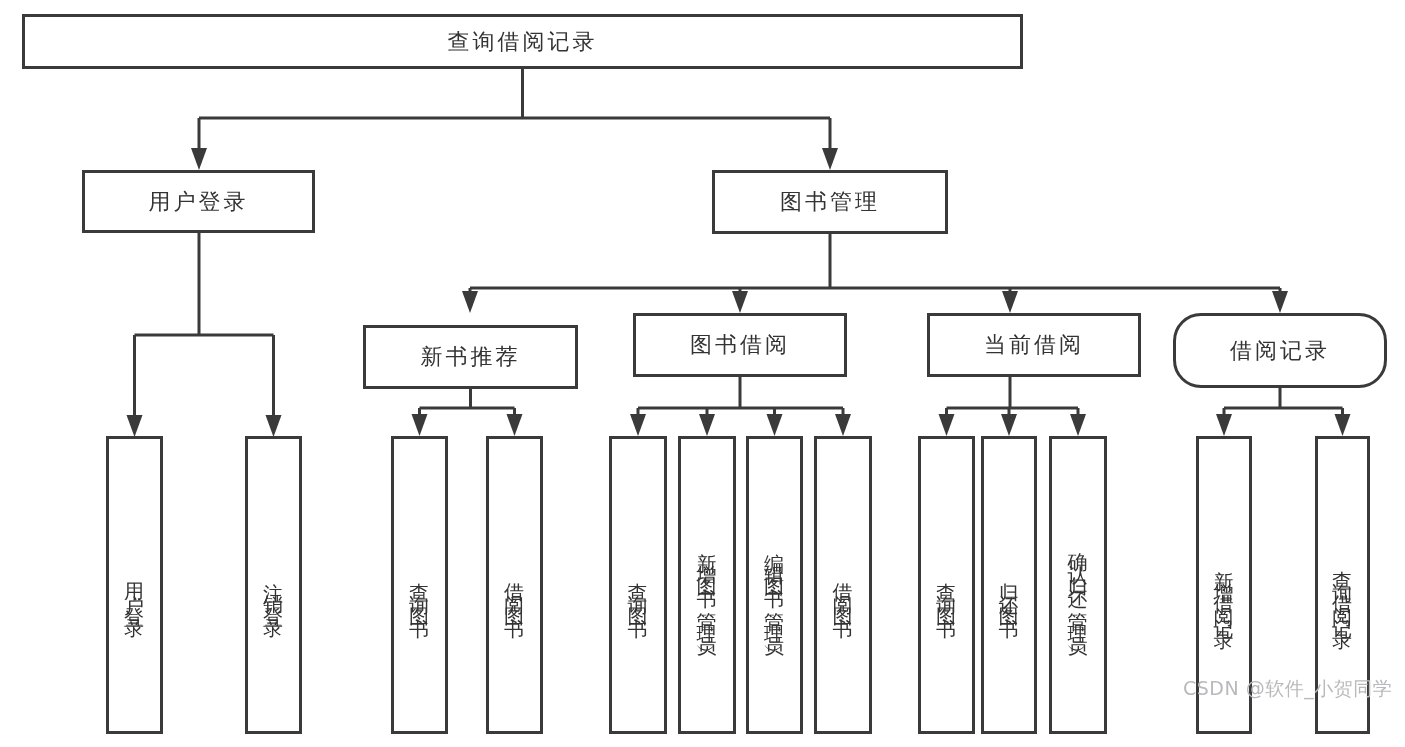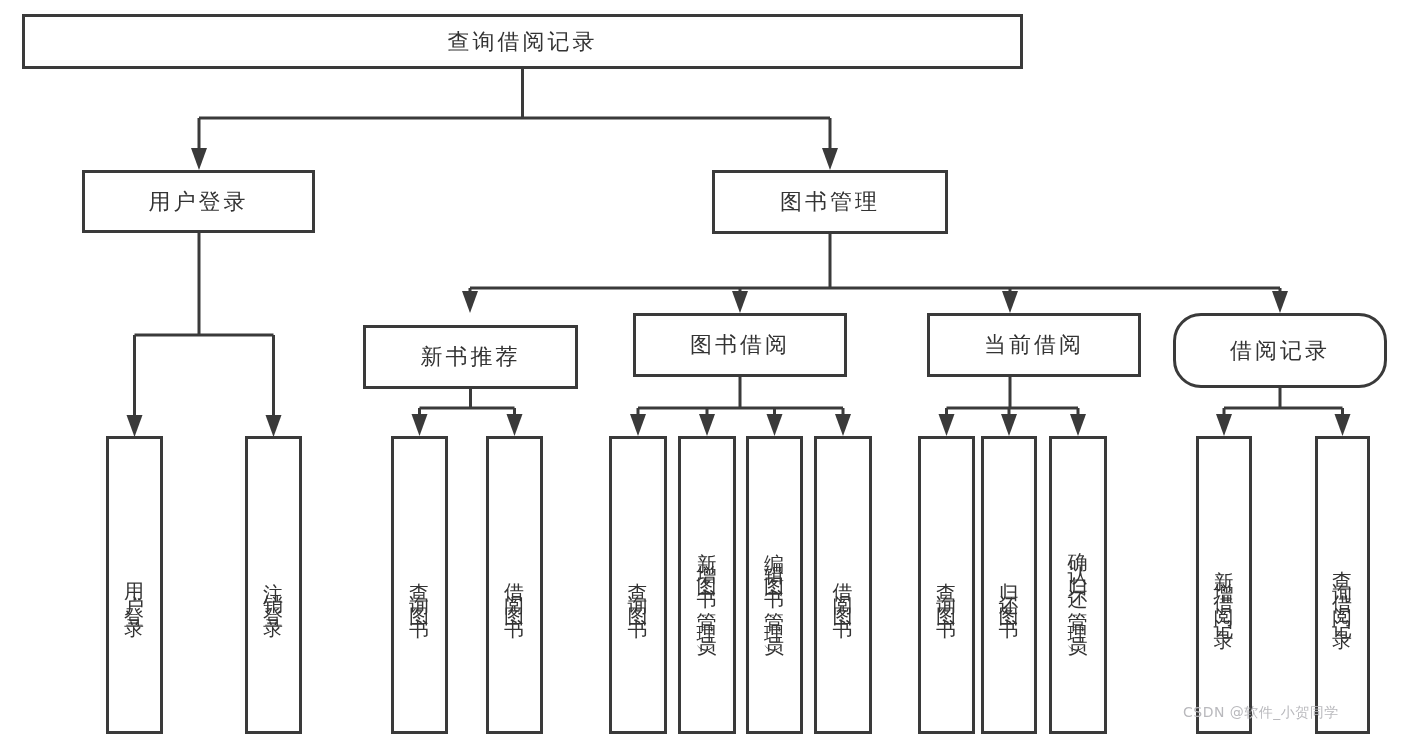--- a/index.html
+++ b/index.html
@@ -36,22 +36,22 @@
     writing-mode: vertical-rl;
     text-orientation: upright;
     font-size: 20px;
     letter-spacing: 12px;
     padding-top: 12px;
     line-height: 1;
   }
   .watermark {
     position: absolute;
     left: 1183px;
-    top: 704px;
-    font-size: 14px;
+    top: 676px;
+    font-size: 19px;
     color: #b9b9bd;
     white-space: nowrap;
     z-index: 3;
     letter-spacing: 0.5px;
   }
 </style>
 </head>
 <body>
 
 <div class="stage">

